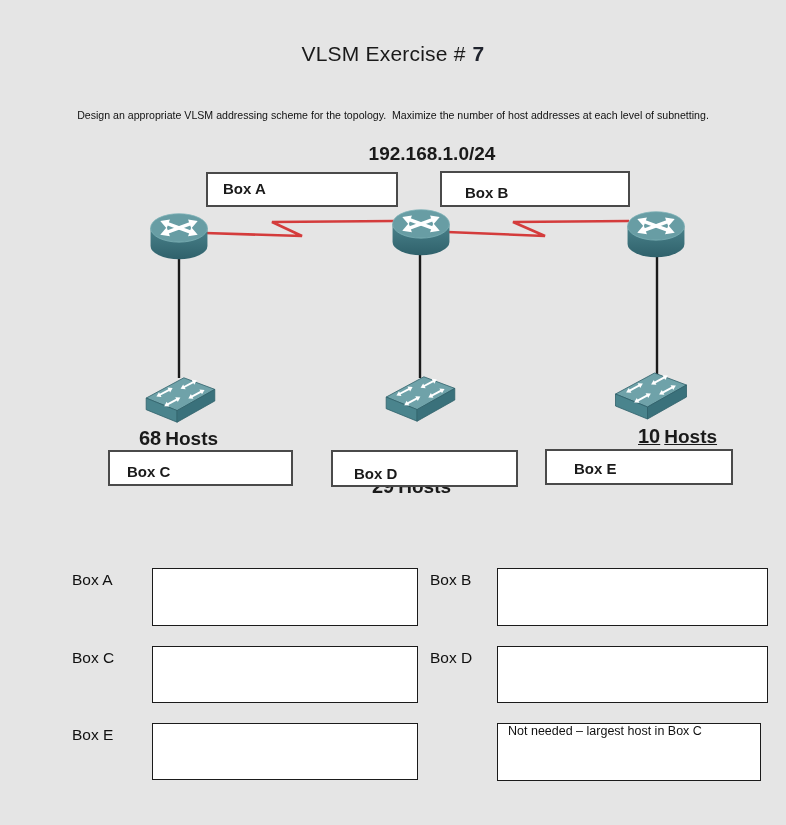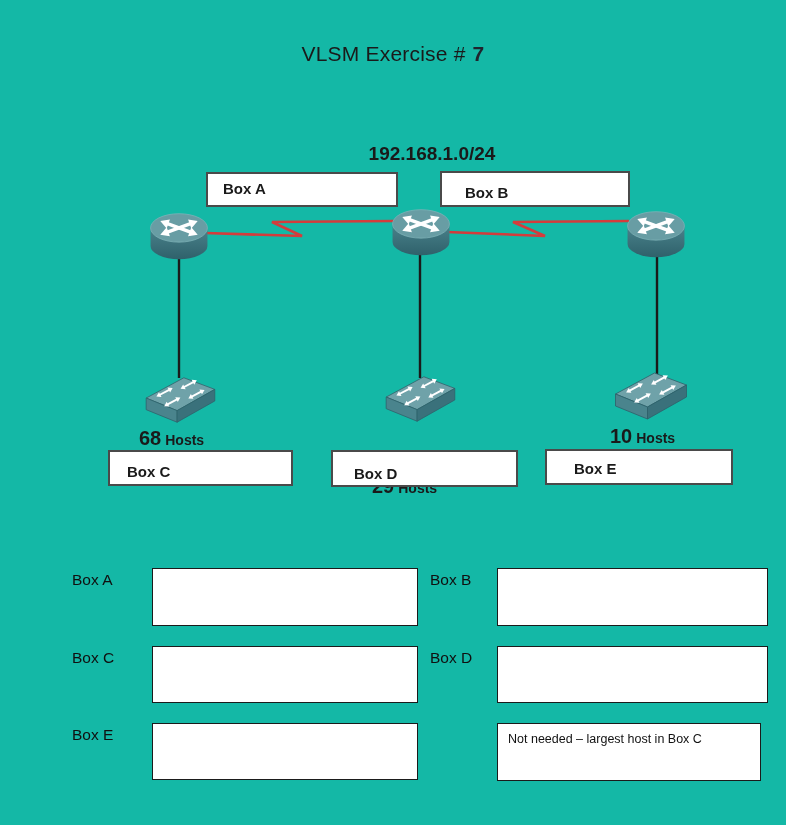--- a/index.html
+++ b/index.html
@@ -1,16 +1,16 @@
 <!DOCTYPE html>
 <html><head>
 <meta charset="utf-8">
 <style>
   html,body{margin:0;padding:0;background:#ffffff;}
-  #page{position:relative;width:786px;height:825px;background:#14b8a6;
+  #page{position:relative;width:786px;height:825px;background:#e5e5e5;
         font-family:"Liberation Sans","DejaVu Sans",sans-serif;color:#1a1a1a;overflow:hidden;}
 
   
   #title{position:absolute;top:42px;left:0;width:100%;text-align:center;
          font-size:21px;font-weight:400;letter-spacing:.2px;}
   #title .num{font-weight:700;color:#20242e;margin-left:7px;}
   #instruction{position:absolute;top:109px;left:0;width:100%;text-align:center;
                font-size:10.6px;font-weight:400;color:#111;white-space:pre-wrap;}
   #net-address{position:absolute;top:143px;left:352px;width:160px;text-align:center;
                font-size:19px;font-weight:700;}
@@ -29,44 +29,45 @@
   .device{position:absolute;}
   #router-1{left:148px;top:208px;width:62px;height:55px;}
   #router-2{left:390px;top:204px;width:62px;height:55px;}
   #router-3{left:625px;top:206px;width:62px;height:55px;}
   #switch-1{left:141px;top:371px;width:78px;height:58px;}
   #switch-2{left:381px;top:370px;width:78px;height:58px;}
   #switch-3{left:610px;top:366px;width:81px;height:60px;}
 
   .hosts{position:absolute;font-weight:700;white-space:nowrap;}
   .hosts .cnt{font-size:20px;}
-  .hosts .unit{font-size:14px;margin-left:4px;}
+  .hosts .unit{font-size:19px;margin-left:4px;}
   #hosts-1{left:139px;top:427px;}
   #hosts-2{left:372px;top:427px;margin-top:48px;}
-  #hosts-3{left:610px;top:425px;}
+  #hosts-3{left:638px;top:425px;text-decoration:underline;}
 
   
   .ans-label{position:absolute;font-size:15.5px;font-weight:400;color:#101010;}
   .ans-box{position:absolute;background:#fff;border:1.5px solid #1b1b1b;box-sizing:border-box;}
   #lbl-a{left:72px;top:571px;}  #ansbox-a{left:152px;top:568px;width:266px;height:58px;}
   #lbl-b{left:430px;top:571px;} #ansbox-b{left:497px;top:568px;width:271px;height:58px;}
   #lbl-c{left:72px;top:649px;}  #ansbox-c{left:152px;top:646px;width:266px;height:57px;}
   #lbl-d{left:430px;top:649px;} #ansbox-d{left:497px;top:646px;width:271px;height:57px;}
   #lbl-e{left:72px;top:726px;}  #ansbox-e{left:152px;top:723px;width:266px;height:57px;}
-  #note-box{left:497px;top:723px;width:264px;height:58px;padding:8px 10px;
+  #note-box{left:497px;top:723px;width:264px;height:58px;padding:0 10px;
             font-size:12.5px;font-weight:400;color:#111;}
 </style>
 </head>
 <body>
 
 <div id="page">
 
   <div id="title">
     <span>VLSM Exercise #</span><span class="num">7</span>
   </div>
+  <div id="instruction">Design an appropriate VLSM addressing scheme for the topology.  Maximize the number of host addresses at each level of subnetting.</div>
   <div id="net-address">192.168.1.0/24</div>
 
   <svg id="links-layer" viewBox="0 0 786 500" xmlns="http://www.w3.org/2000/svg">
 
     <g stroke="#1a1a1a" stroke-width="2.4">
       <line x1="179" y1="254" x2="179" y2="378"></line>
       <line x1="420" y1="252" x2="420" y2="378"></line>
       <line x1="657" y1="252" x2="657" y2="374"></line>
     </g>
 

